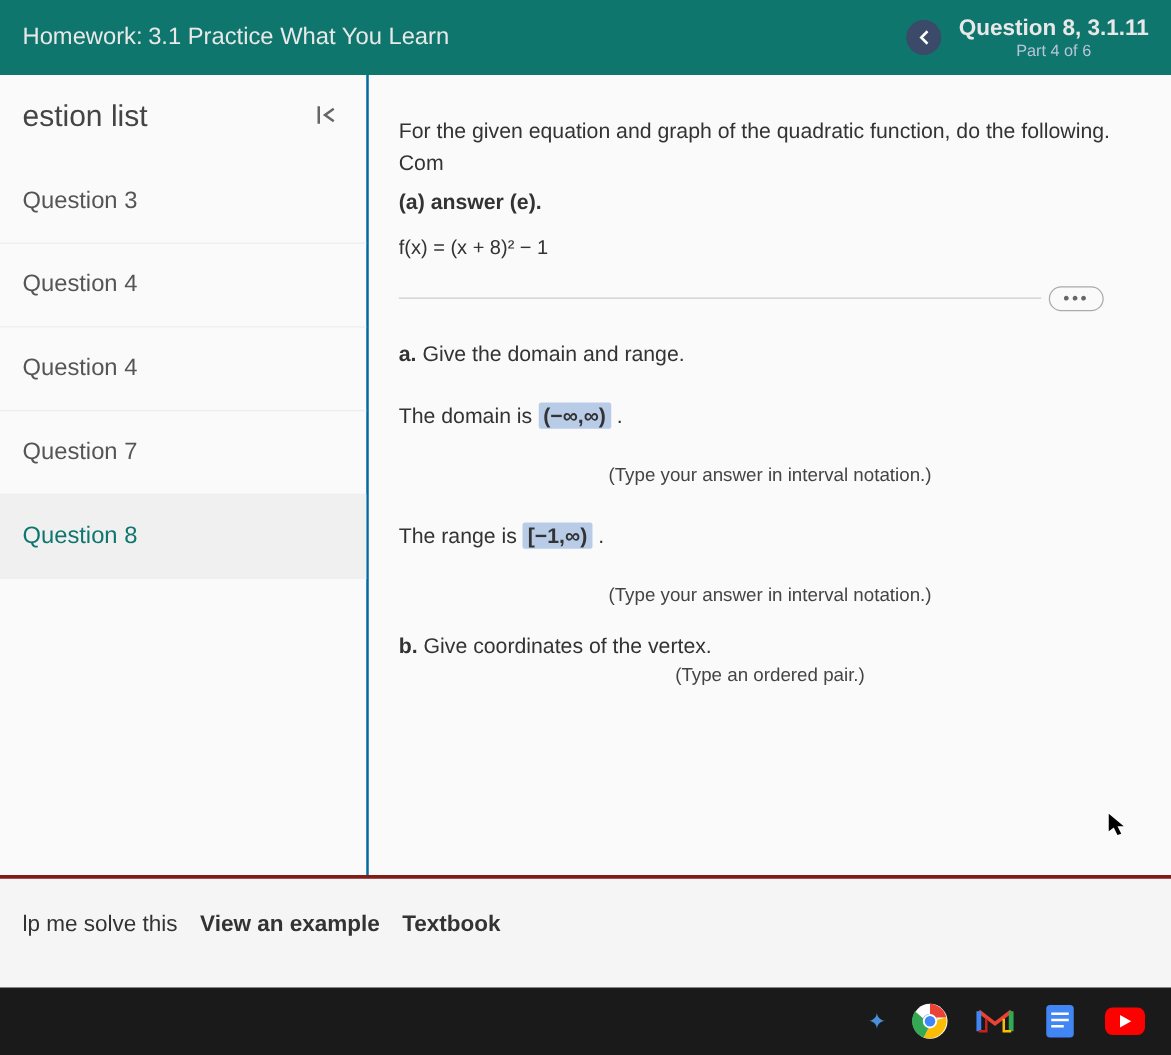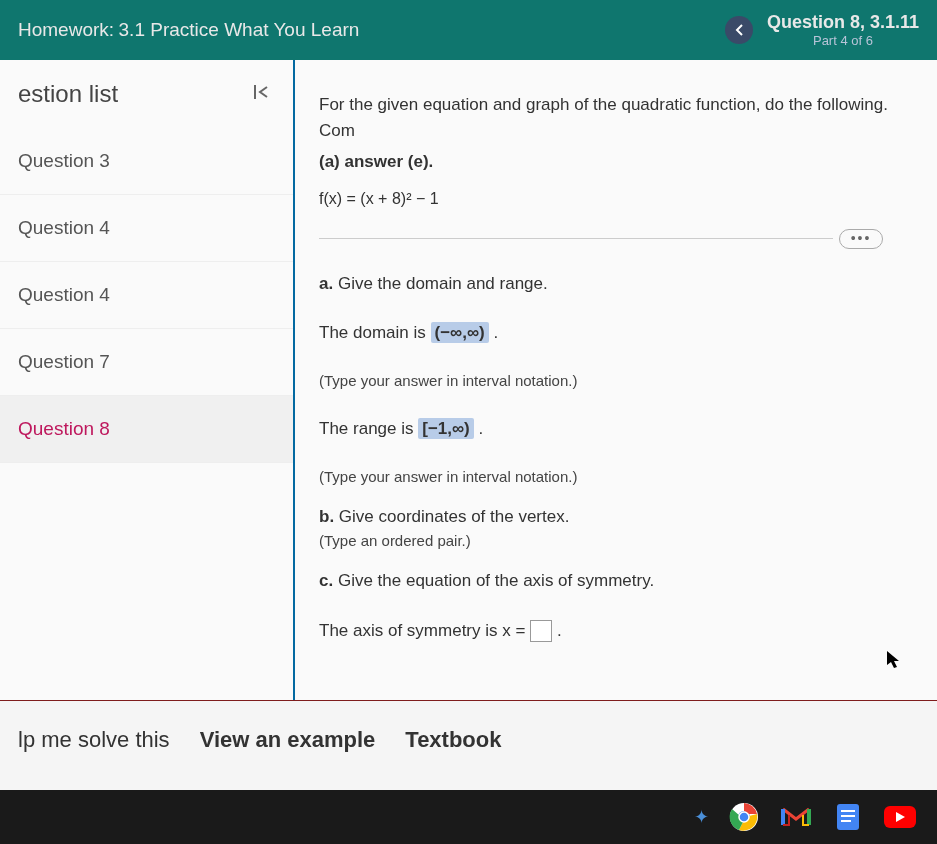--- a/index.html
+++ b/index.html
@@ -13,37 +13,37 @@
     .q-info { text-align: center; }
     .q-number { font-size: 18px; font-weight: bold; }
     .q-part { font-size: 13px; color: #b8c4d8; }
     
     .main { display: flex; height: 640px; background: #fafafa; }
     
     .sidebar { width: 295px; border-right: 2px solid #0369a1; }
     .sidebar-header { display: flex; justify-content: space-between; align-items: center; padding: 20px 18px; font-size: 24px; color: #444; }
     .collapse-btn { cursor: pointer; color: #666; font-size: 22px; }
     .q-list-item { padding: 22px 18px; font-size: 19px; color: #555; border-bottom: 1px solid #eee; cursor: pointer; }
-    .q-list-item.active { color: #be185d; background: #f0f0f0; }
+    .q-list-item.active { color: #0f766e; background: #f0f0f0; }
     
     .content { flex: 1; padding: 32px 24px; color: #333; font-size: 17px; line-height: 1.5; }
     .instruction { margin-bottom: 6px; }
     .equation { font-size: 16px; margin: 12px 0 18px 0; }
     .divider-row { display: flex; align-items: center; margin: 18px 0 22px 0; }
     .divider-line { flex: 1; height: 1px; background: #ccc; }
     .more-btn { width: 44px; height: 20px; border: 1px solid #aaa; border-radius: 10px; display: flex; align-items: center; justify-content: center; font-size: 14px; color: #666; margin: 0 30px 0 6px; cursor: pointer; letter-spacing: 2px; }
     
     .part { margin-bottom: 16px; }
     .part-label { font-weight: bold; }
     .answer-line { margin: 24px 0; }
     .answer-hl { background: #b8cce8; padding: 1px 4px; border-radius: 2px; font-weight: bold; }
-    .hint { font-size: 15px; color: #444; }
+    .hint { font-size: 15px; color: #444; text-align: center; }
     .input-box { display: inline-block; width: 22px; height: 22px; border: 1px solid #999; vertical-align: middle; background: #fff; }
     
-    .footer { padding: 26px 18px; display: flex; gap: 30px; font-size: 22px; color: #333; border-top: 1px solid #7f1d1d; }
+    .footer { padding: 26px 18px; display: flex; gap: 18px; font-size: 18px; color: #333; border-top: 3px solid #7f1d1d; }
     .footer-link { cursor: pointer; }
     .footer-link.bold { font-weight: bold; }
     
     .taskbar { position: absolute; bottom: 0; left: 0; right: 0; height: 54px; background: #1a1a1a; display: flex; align-items: center; justify-content: flex-end; gap: 18px; padding: 0 20px; }
     .tb-icon { width: 34px; height: 34px; border-radius: 50%; display: flex; align-items: center; justify-content: center; }
     .cursor-arrow { position: absolute; right: 35px; top: 650px; font-size: 20px; color: #000; }
     .star-icon { color: #4a8fd8; font-size: 18px; }
   </style>
 </head>
 <body>
@@ -107,28 +107,20 @@
         <span>.</span>
       </div>
       <div class="hint">(Type your answer in interval notation.)</div>
     </div>
 
     <div class="part">
       <div><span class="part-label">b.</span> <span>Give coordinates of the vertex.</span></div>
       <div class="hint">(Type an ordered pair.)</div>
     </div>
 
-    <div class="part">
-      <div><span class="part-label">c.</span> <span>Give the equation of the axis of symmetry.</span></div>
-      <div class="answer-line">
-        <span>The axis of symmetry is x =</span>
-        <span class="input-box"></span>
-        <span>.</span>
-      </div>
-    </div>
   </div>
 </div>
 
 <div class="footer">
   <span class="footer-link">lp me solve this</span>
   <span class="footer-link bold">View an example</span>
   <span class="footer-link bold">Textbook</span>
 </div>
 
 <div class="cursor-arrow">

